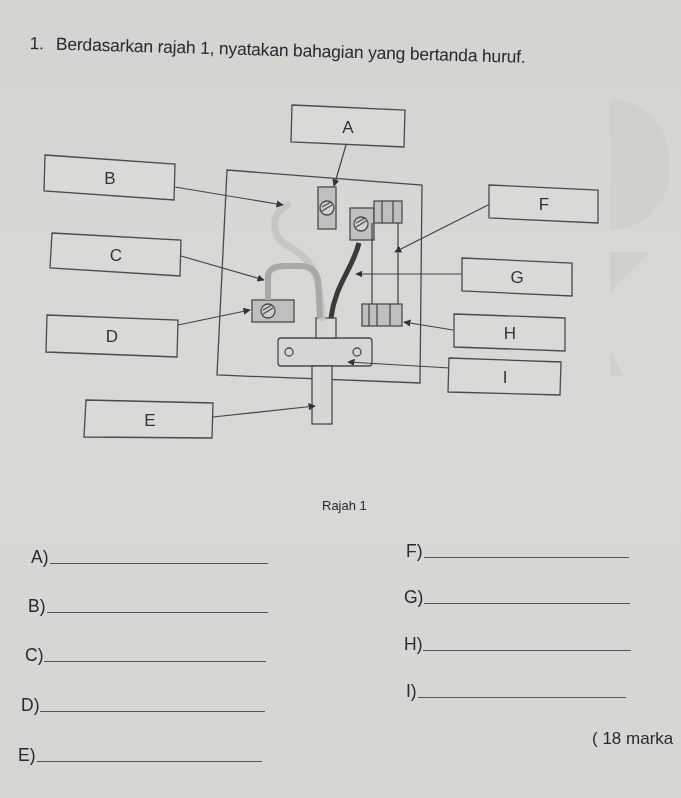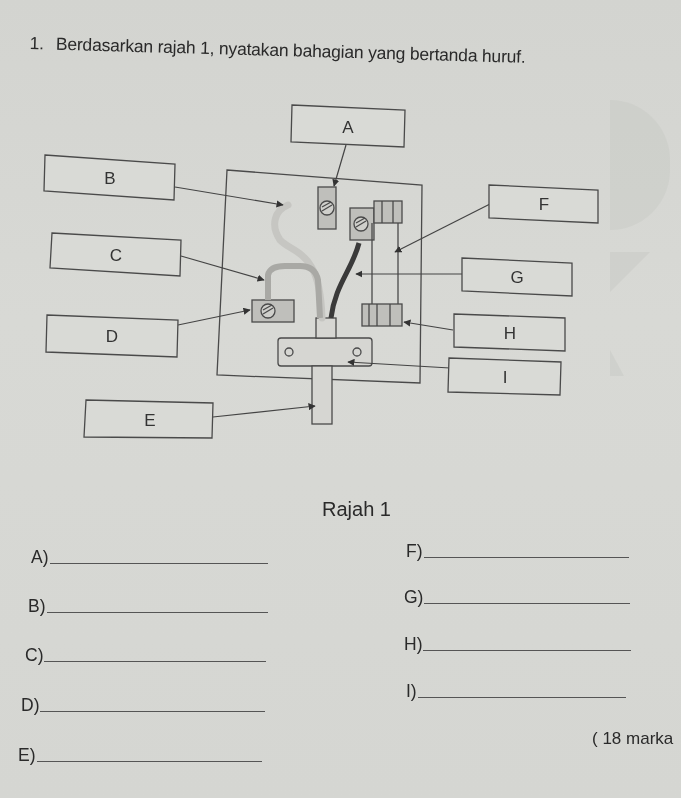--- a/index.html
+++ b/index.html
@@ -7,21 +7,21 @@
     width:681px; height:798px; overflow:hidden; position:relative;
     background: linear-gradient(180deg, #d3d4d0 0%, #d8d9d5 40%, #d5d6d2 100%);
     font-family: "Liberation Sans", sans-serif; color:#2a2a2a;
   }
   .question {
     position:absolute; left:30px; top:33px; font-size:17.5px; letter-spacing:-0.2px;
     transform: rotate(1.6deg); transform-origin:left top; white-space:nowrap;
   }
   .question .num { margin-right:12px; }
   svg.diagram { position:absolute; left:0; top:0; }
-  .caption { position:absolute; left:322px; top:498px; font-size:20px; }
+  .caption { position:absolute; left:322px; top:498px; font-size:13px; }
   .ans { position:absolute; font-size:17.5px; display:flex; align-items:flex-end; }
   .ans .line { border-bottom:1.5px solid #555; height:0; margin-left:1px; margin-bottom:4px; }
   .marks { position:absolute; left:592px; top:729px; font-size:17px; white-space:nowrap; }
   .watermark { position:absolute; background:#c4c5c1; opacity:.8; }
 </style>
 </head>
 <body>
 
 <div class="question">
   <span class="num">1.</span><span>Berdasarkan rajah 1, nyatakan bahagian yang bertanda huruf.</span>

